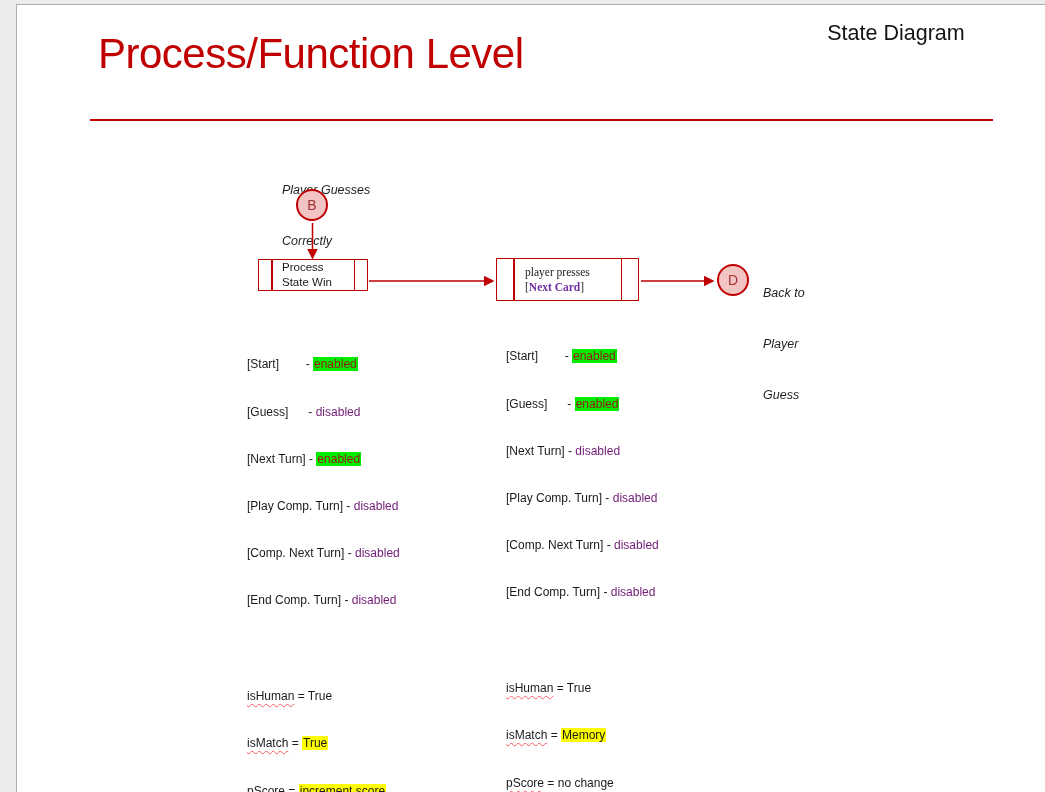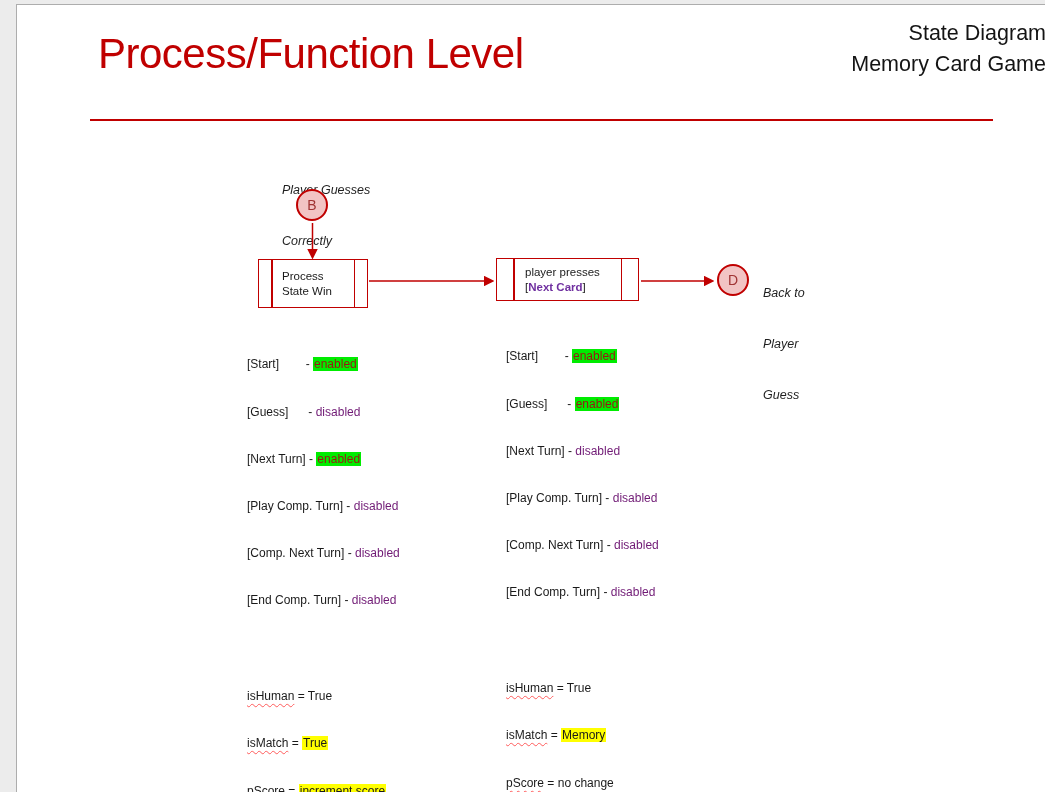--- a/index.html
+++ b/index.html
@@ -15,21 +15,21 @@
     border-left:1px solid #adadad;border-top:1px solid #adadad;
   }
   
   .title{
     position:absolute;left:98px;top:29px;
     font-size:42px;line-height:50px;color:#c00000;
     font-weight:400;letter-spacing:-0.5px;white-space:pre;
   }
   .subtitle{
     position:absolute;left:746px;top:18px;width:300px;
-    font-size:21.5px;line-height:31px;color:#141414;text-align:right;
+    font-size:21.5px;line-height:31px;color:#141414;text-align:center;
   }
   .title-rule{
     position:absolute;left:90px;top:119px;width:903px;height:2px;background:#c00000;
   }
   
   .ann{
     position:absolute;font-style:italic;font-size:12.5px;line-height:17px;color:#1f1f1f;white-space:pre;
   }
   .connector{
     position:absolute;width:32px;height:32px;border-radius:50%;
@@ -68,21 +68,20 @@
   .purple{color:#7030a0;font-weight:bold;}
 </style>
 </head>
 <body>
 
 <div class="slide"></div>
 
 <div class="title">Process/Function Level</div>
 <div class="subtitle">
   <div>State Diagram</div>
-  <div>Memory Card Game</div>
 </div>
 <div class="title-rule"></div>
 
 <div class="ann" style="left:282px;top:148px;">
   <div>Player Guesses</div>
   <div>Correctly</div>
 </div>
 
 <div class="connector" style="left:296px;top:189px;">
   <span>B</span>
@@ -92,33 +91,33 @@
   <defs>
     <marker id="arrw" viewBox="0 0 10 10" refX="1" refY="5" markerWidth="7" markerHeight="7" orient="auto-start-reverse">
       <path d="M0,0 L10,5 L0,10 z" fill="#c00000"></path>
     </marker>
   </defs>
   <line x1="312.5" y1="223" x2="312.5" y2="250" stroke="#c00000" stroke-width="1.5" marker-end="url(#arrw)"></line>
   <line x1="369" y1="281" x2="485" y2="281" stroke="#c00000" stroke-width="1.5" marker-end="url(#arrw)"></line>
   <line x1="641" y1="281" x2="705" y2="281" stroke="#c00000" stroke-width="1.5" marker-end="url(#arrw)"></line>
 </svg>
 
-<div class="pbox" style="left:258px;top:259px;width:110px;height:49px;">
+<div class="pbox" style="left:258px;top:259px;width:110px;height:32px;">
   <i class="vl" style="left:12px;"></i>
   <i class="vl" style="right:12px;"></i>
   <div class="pbox-text" style="padding-left:23px;">
     <div>Process</div>
     <div>State Win</div>
   </div>
 </div>
 
 <div class="pbox" style="left:496px;top:258px;width:143px;height:43px;">
   <i class="vl" style="left:16px;"></i>
   <i class="vl" style="right:16px;"></i>
-  <div class="pbox-text" style="padding-left:28px;">
+  <div class="pbox-text" style="padding-left:28px;font-family:Liberation Serif, serif;">
     <div>player presses</div>
     <div><span>[</span><span class="purple">Next Card</span><span>]</span></div>
   </div>
 </div>
 
 <div class="connector" style="left:717px;top:264px;">
   <span>D</span>
 </div>
 
 <div class="ann" style="left:763px;top:251px;">

